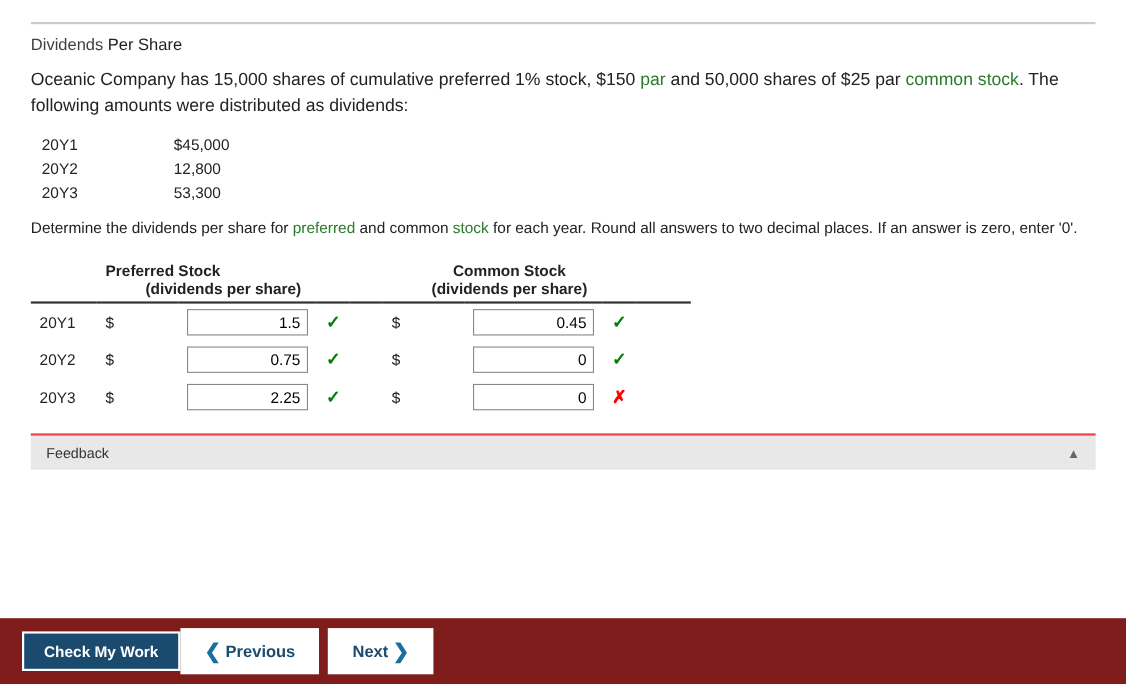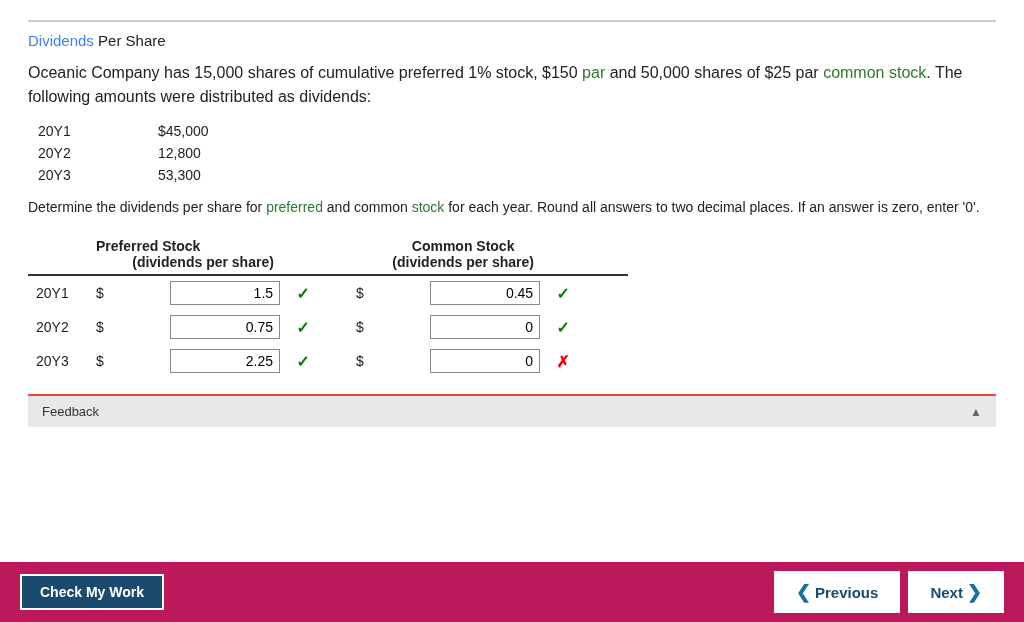--- a/index.html
+++ b/index.html
@@ -17,21 +17,21 @@
     .main-content {
       flex: 1;
       padding: 20px 28px 10px 28px;
       overflow-y: auto;
       background: #fff;
     }
     .title-line {
       margin-bottom: 12px;
       font-size: 15px;
     }
-    .title-dividends { color: #3b82f6; font-weight: normal; }
+    .title-dividends { color: #404040; font-weight: normal; }
     .title-rest { color: #222; }
 
     .description {
       margin-bottom: 14px;
       line-height: 1.5;
       font-size: 16px;
     }
     .highlight-par { color: #2a7a2a; }
     .highlight-common { color: #2a7a2a; }
     .highlight-preferred { color: #2a7a2a; }
@@ -125,24 +125,23 @@
       cursor: pointer;
       border-top: 2px solid #ef4444;
     }
     .feedback-arrow {
       font-size: 12px;
       color: #666;
     }
 
     .bottom-bar {
       height: 60px;
-      background: #be185d;
+      background: #7f1d1d;
       display: flex;
       align-items: center;
-      justify-content: space-between;
       padding: 0 20px;
       flex-shrink: 0;
     }
     .check-my-work-btn {
       background: #1a4a6e;
       color: #fff;
       border: 2px solid #fff;
       padding: 8px 18px;
       font-size: 14px;
       cursor: pointer;

